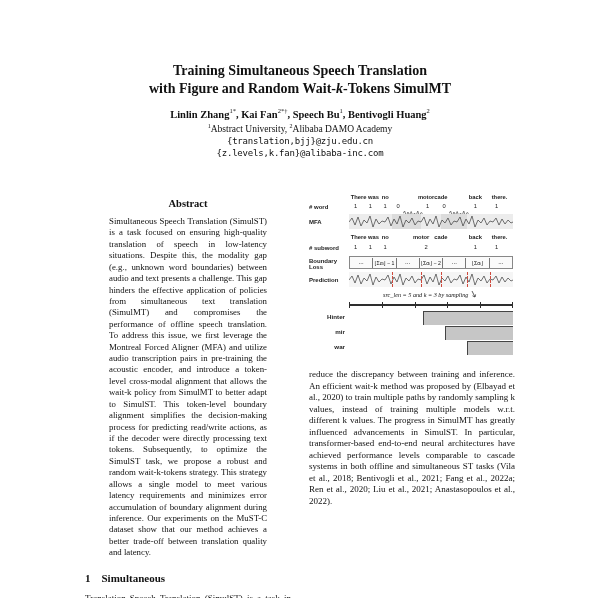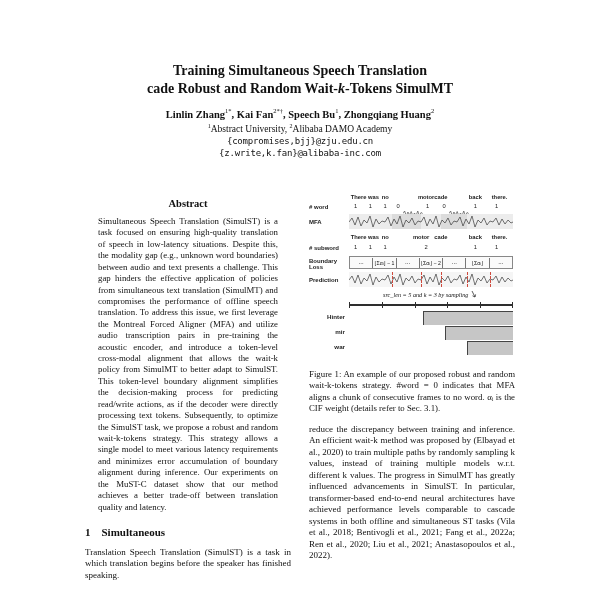--- a/index.html
+++ b/index.html
@@ -13,21 +13,21 @@
   .authors{margin-top:9px;font-size:10.5px;font-weight:bold;}
   .authors sup{font-size:6.5px;font-weight:normal;}
   .affil{margin-top:3px;font-size:9.5px;}
   .affil sup{font-size:6px;}
   .email{font-family:"DejaVu Sans Mono",monospace;font-size:9px;margin-top:2px;letter-spacing:-0.2px;}
 
   
   .col-left{position:absolute;left:85px;top:198px;width:206px;height:400px;overflow:hidden;}
   .col-right{position:absolute;left:309px;top:192px;width:206px;height:408px;overflow:hidden;}
   .abstract-heading{text-align:center;font-weight:bold;font-size:10.5px;margin:0 0 7px 0;}
-  .abstract-text{font-size:8.8px;line-height:1.3;text-align:justify;margin:0 13px;hyphens:auto;}
+  .abstract-text{font-size:8.8px;line-height:1.3;text-align:justify;margin:0 24px;hyphens:auto;}
   .section-heading{display:flex;gap:11px;font-size:11px;font-weight:bold;margin:13px 0 6px 0;}
   .body-text{font-size:9px;line-height:1.28;text-align:justify;hyphens:auto;}
   .caption{font-size:8.8px;line-height:1.3;text-align:justify;margin-top:9px;}
 
   
   .figure{position:relative;height:168px;font-family:"Liberation Sans",sans-serif;}
   .flab{position:absolute;left:0;width:38px;font-size:6px;font-weight:bold;color:#222;}
   .fw{position:absolute;font-size:5.8px;font-weight:bold;white-space:nowrap;color:#222;}
   .fc{position:absolute;font-size:5.8px;color:#222;}
   .frow{position:absolute;left:40px;right:2px;}
@@ -45,30 +45,30 @@
   .stbar{position:absolute;right:2px;height:13px;background:#c6c6c6;border-top:1.5px solid #444;border-left:1.5px solid #444;}
 </style>
 </head>
 <body>
 
 <div class="page">
 
   <div class="titleblock">
     <h1 class="title">
       <span>Training Simultaneous Speech Translation</span><br>
-      <span>cade Robust and Random Wait-</span><i>k</i><span>-Tokens SimulMT</span>
+      <span>with Figure and Random Wait-</span><i>k</i><span>-Tokens SimulMT</span>
     </h1>
     <div class="authors">
-      <span>Linlin Zhang</span><sup>1*</sup><span>, Kai Fan</span><sup>2*†</sup><span>, Speech Bu</span><sup>1</sup><span>, Zhongqiang Huang</span><sup>2</sup>
+      <span>Linlin Zhang</span><sup>1*</sup><span>, Kai Fan</span><sup>2*†</sup><span>, Speech Bu</span><sup>1</sup><span>, Bentivogli Huang</span><sup>2</sup>
     </div>
     <div class="affil">
       <sup>1</sup><span>Abstract University, </span><sup>2</sup><span>Alibaba DAMO Academy</span>
     </div>
-    <div class="email">{compromises,bjj}@zju.edu.cn</div>
-    <div class="email">{z.write,k.fan}@alibaba-inc.com</div>
+    <div class="email">{translation,bjj}@zju.edu.cn</div>
+    <div class="email">{z.levels,k.fan}@alibaba-inc.com</div>
   </div>
 
   <div class="col-left">
     <div class="abstract-heading">Abstract</div>
     <p class="abstract-text">Simultaneous Speech Translation (SimulST) is a task focused on ensuring high-quality translation of speech in low-latency situations. Despite this, the modality gap (e.g., unknown word boundaries) between audio and text presents a challenge. This gap hinders the effective application of policies from simultaneous text translation (SimulMT) and compromises the performance of offline speech translation. To address this issue, we first leverage the Montreal Forced Aligner (MFA) and utilize audio transcription pairs in pre-training the acoustic encoder, and introduce a token-level cross-modal alignment that allows the wait-k policy from SimulMT to better adapt to SimulST. This token-level boundary alignment simplifies the decision-making process for predicting read/write actions, as if the decoder were directly processing text tokens. Subsequently, to optimize the SimulST task, we propose a robust and random wait-k-tokens strategy. This strategy allows a single model to meet various latency requirements and minimizes error accumulation of boundary alignment during inference. Our experiments on the MuST-C dataset show that our method achieves a better trade-off between translation quality and latency.</p>
     <div class="section-heading">
       <span>1</span>
       <span>Simultaneous</span>
     </div>
     <p class="body-text">Translation Speech Translation (SimulST) is a task in which translation begins before the speaker has finished speaking.</p>
@@ -179,18 +179,17 @@
       </div>
       <div class="stlab" style="top:121px;">Hinter</div>
       <div class="stbar" style="top:119px;left:114px;"></div>
       <div class="stlab" style="top:136px;">mir</div>
       <div class="stbar" style="top:134px;left:136px;"></div>
       <div class="stlab" style="top:151px;">war</div>
       <div class="stbar" style="top:149px;left:158px;"></div>
 
     </div>
 
-    <p class="caption">Figure 1: An example of our proposed robust and random wait-k-tokens strategy. #word = 0 indicates that MFA aligns a chunk of consecutive frames to no word. αᵢ is the CIF weight (details refer to Sec. 3.1).</p>
 
     <p class="body-text">reduce the discrepancy between training and inference. An efficient wait-k method was proposed by (Elbayad et al., 2020) to train multiple paths by randomly sampling k values, instead of training multiple models w.r.t. different k values. The progress in SimulMT has greatly influenced advancements in SimulST. In particular, transformer-based end-to-end neural architectures have achieved performance levels comparable to cascade systems in both offline and simultaneous ST tasks (Vila et al., 2018; Bentivogli et al., 2021; Fang et al., 2022a; Ren et al., 2020; Liu et al., 2021; Anastasopoulos et al., 2022).</p>
   </div>
 
 </div>
 
 </body></html>

